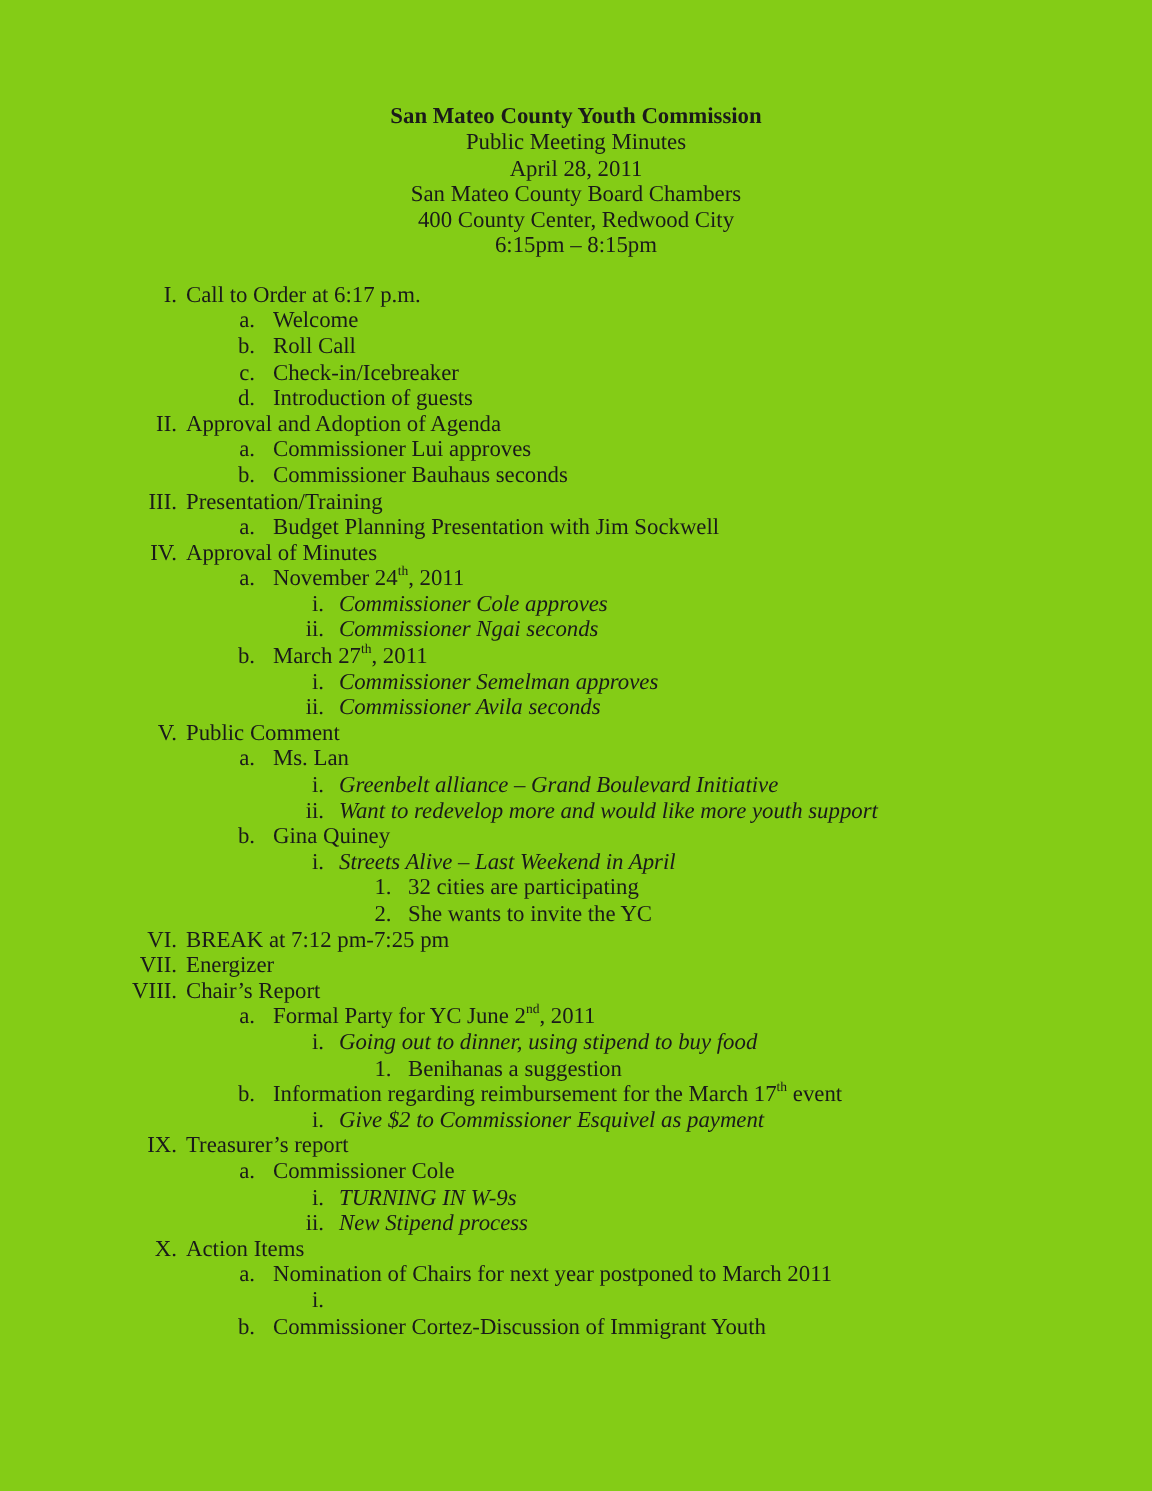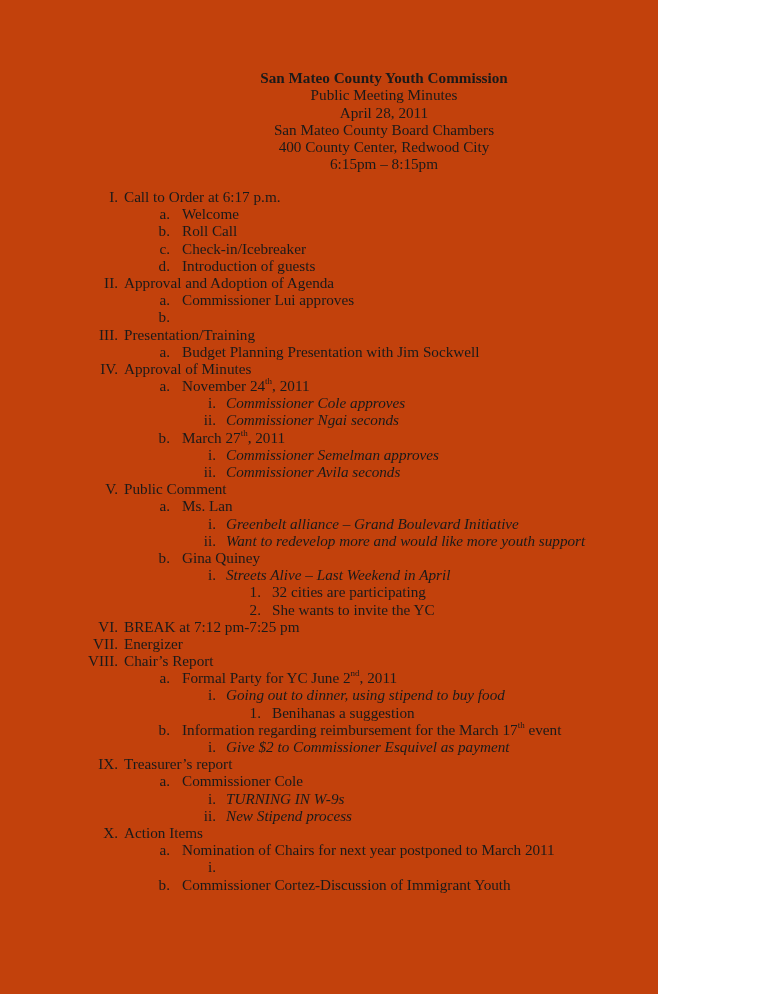--- a/index.html
+++ b/index.html
@@ -13,23 +13,23 @@
       position: relative;
       overflow: hidden;
       font-family: "Liberation Serif", "DejaVu Serif", serif;
       color: #1a1a1a;
       font-size: 15.2px;
     }
     .page {
       position: absolute;
       left: 0;
       top: 0;
-      width: 658px;
+      width: 768px;
       height: 994px;
-      background: #c2410c;
+      background: #84cc16;
     }
     .header {
       position: absolute;
       top: 69px;
       left: 0;
       width: 768px;
       text-align: center;
       line-height: 17.3px;
     }
     .header div { white-space: nowrap; }
@@ -113,20 +113,21 @@
       <div class="row l1">
         <span class="marker">II.</span>
         <span class="text"><span>Approval and Adoption of Agenda</span></span>
       </div>
       <div class="row l2">
         <span class="marker">a.</span>
         <span class="text"><span>Commissioner Lui approves</span></span>
       </div>
       <div class="row l2">
         <span class="marker">b.</span>
+        <span class="text"><span>Commissioner Bauhaus seconds</span></span>
       </div>
       <div class="row l1">
         <span class="marker">III.</span>
         <span class="text"><span>Presentation/Training</span></span>
       </div>
       <div class="row l2">
         <span class="marker">a.</span>
         <span class="text"><span>Budget Planning Presentation with Jim Sockwell</span></span>
       </div>
       <div class="row l1">

